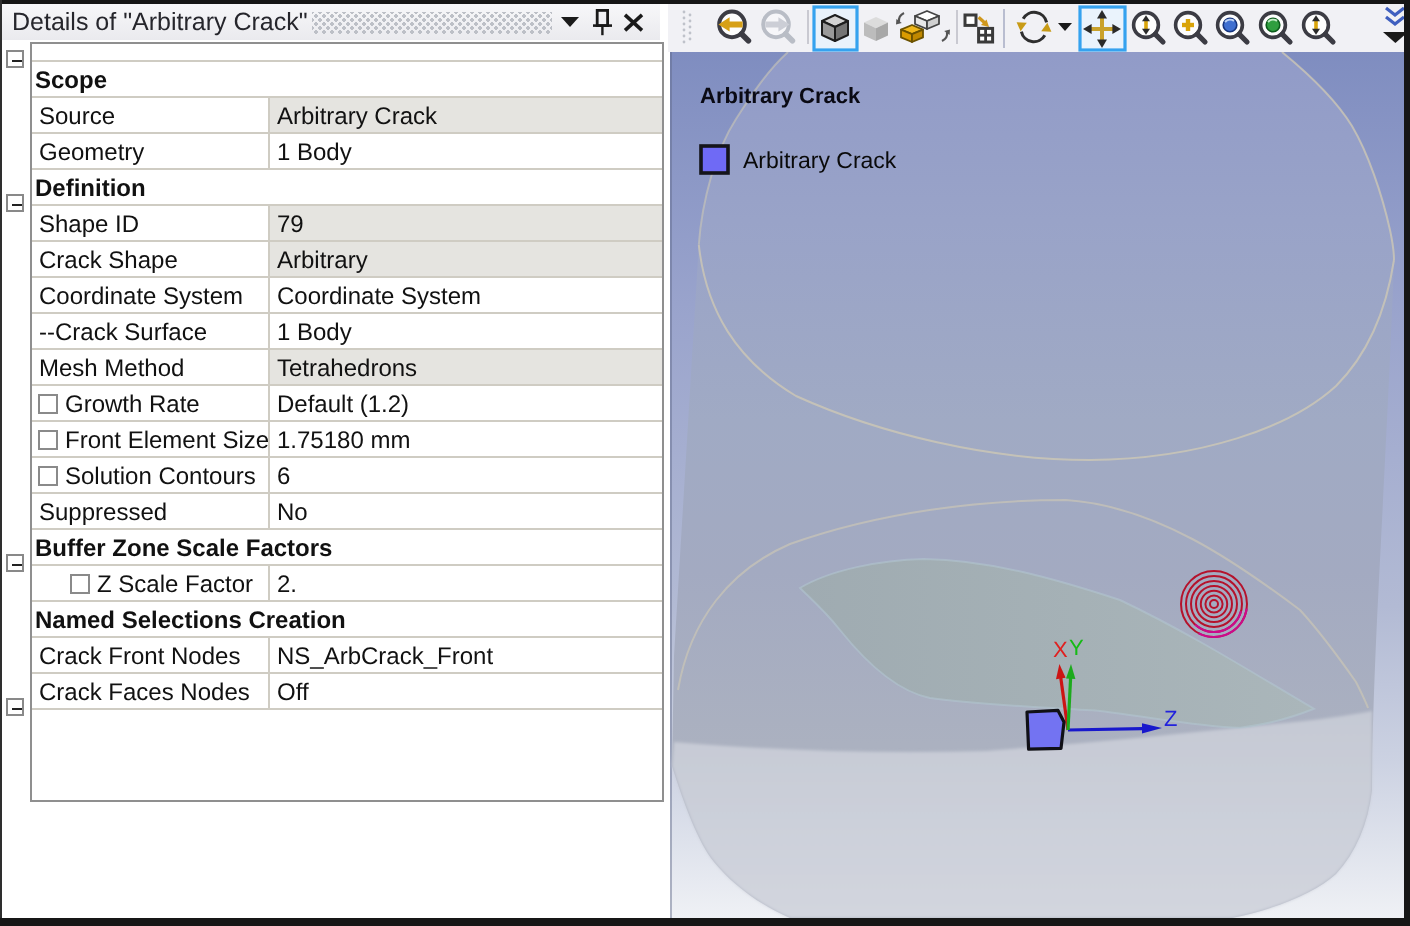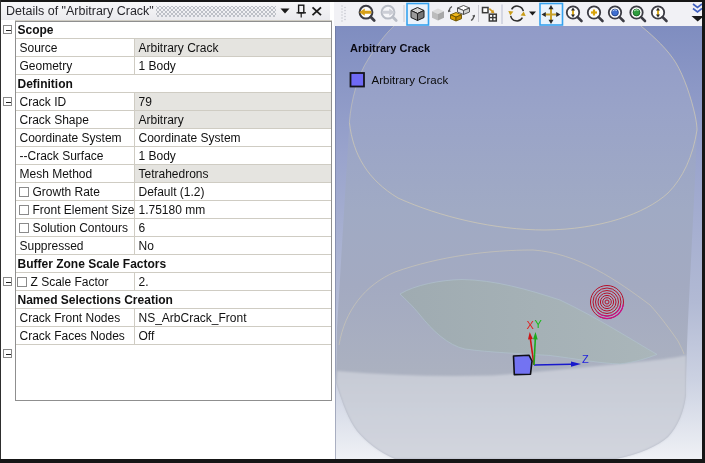--- a/index.html
+++ b/index.html
@@ -13,21 +13,21 @@
   #titlebar { left:0; top:0; width:329px; height:18px;
     background:linear-gradient(#f7f7f9,#eaeaee); }
   #titletext { left:5px; top:1px; font-size:12.5px; color:#26262c; line-height:16px; white-space:nowrap; }
   #titledots { left:155px; top:4px; width:120px; height:11px;
     background-image: radial-gradient(circle, #bdc0c7 0.9px, rgba(0,0,0,0) 1px),
                       radial-gradient(circle, #bdc0c7 0.9px, rgba(0,0,0,0) 1px);
     background-size:4px 4px, 4px 4px;
     background-position:0 0, 2px 2px; }
 
   table { border-collapse:collapse; table-layout:fixed; }
-  #grid { left:13.5px; top:18px; width:316px; }
+  #grid { left:13.5px; top:28px; width:316px; }
   #grid td { height:18px; font-size:12px; color:#111; border:1px solid #cfccc3;
     padding:0 0 0 4px; white-space:nowrap; overflow:hidden; vertical-align:middle; }
   #grid td.cat { font-weight:bold; padding-left:2px; }
   #grid td.gv { background:#e5e4e0; }
   #gridframe { left:13.5px; top:19px; width:317px; height:380px; border:1px solid #8f8f8f; pointer-events:none; }
   .cb { display:inline-block; width:10px; height:10px; border:1px solid #8a8a8a;
         background:#fff; margin:0 4px -1px 0; }
   .minus { position:absolute; left:2.4px; width:9px; height:9px; border:1px solid #898989;
         background:#fff; }
   .minus::after { content:""; position:absolute; left:1.5px; top:3.5px; width:5px; height:1px; background:#222; }
@@ -79,21 +79,21 @@
             <td class="gv">Arbitrary Crack</td>
           </tr>
       <tr>
             <td>Geometry</td>
             <td>1 Body</td>
           </tr>
       <tr>
             <td class="cat" colspan="2">Definition</td>
           </tr>
       <tr>
-            <td>Crack ID</td>
+            <td>Shape ID</td>
             <td class="gv">79</td>
           </tr>
       <tr>
             <td>Crack Shape</td>
             <td class="gv">Arbitrary</td>
           </tr>
       <tr>
             <td>Coordinate System</td>
             <td>Coordinate System</td>
           </tr>
@@ -118,21 +118,21 @@
             <td>6</td>
           </tr>
       <tr>
             <td>Suppressed</td>
             <td>No</td>
           </tr>
       <tr>
             <td class="cat" colspan="2">Buffer Zone Scale Factors</td>
           </tr>
       <tr>
-            <td style="padding-left:1px"><span class="cb"></span>Z Scale Factor</td>
+            <td style="padding-left:19px"><span class="cb"></span>Z Scale Factor</td>
             <td>2.</td>
           </tr>
       <tr>
             <td class="cat" colspan="2">Named Selections Creation</td>
           </tr>
       <tr>
             <td>Crack Front Nodes</td>
             <td>NS_ArbCrack_Front</td>
           </tr>
       <tr>

